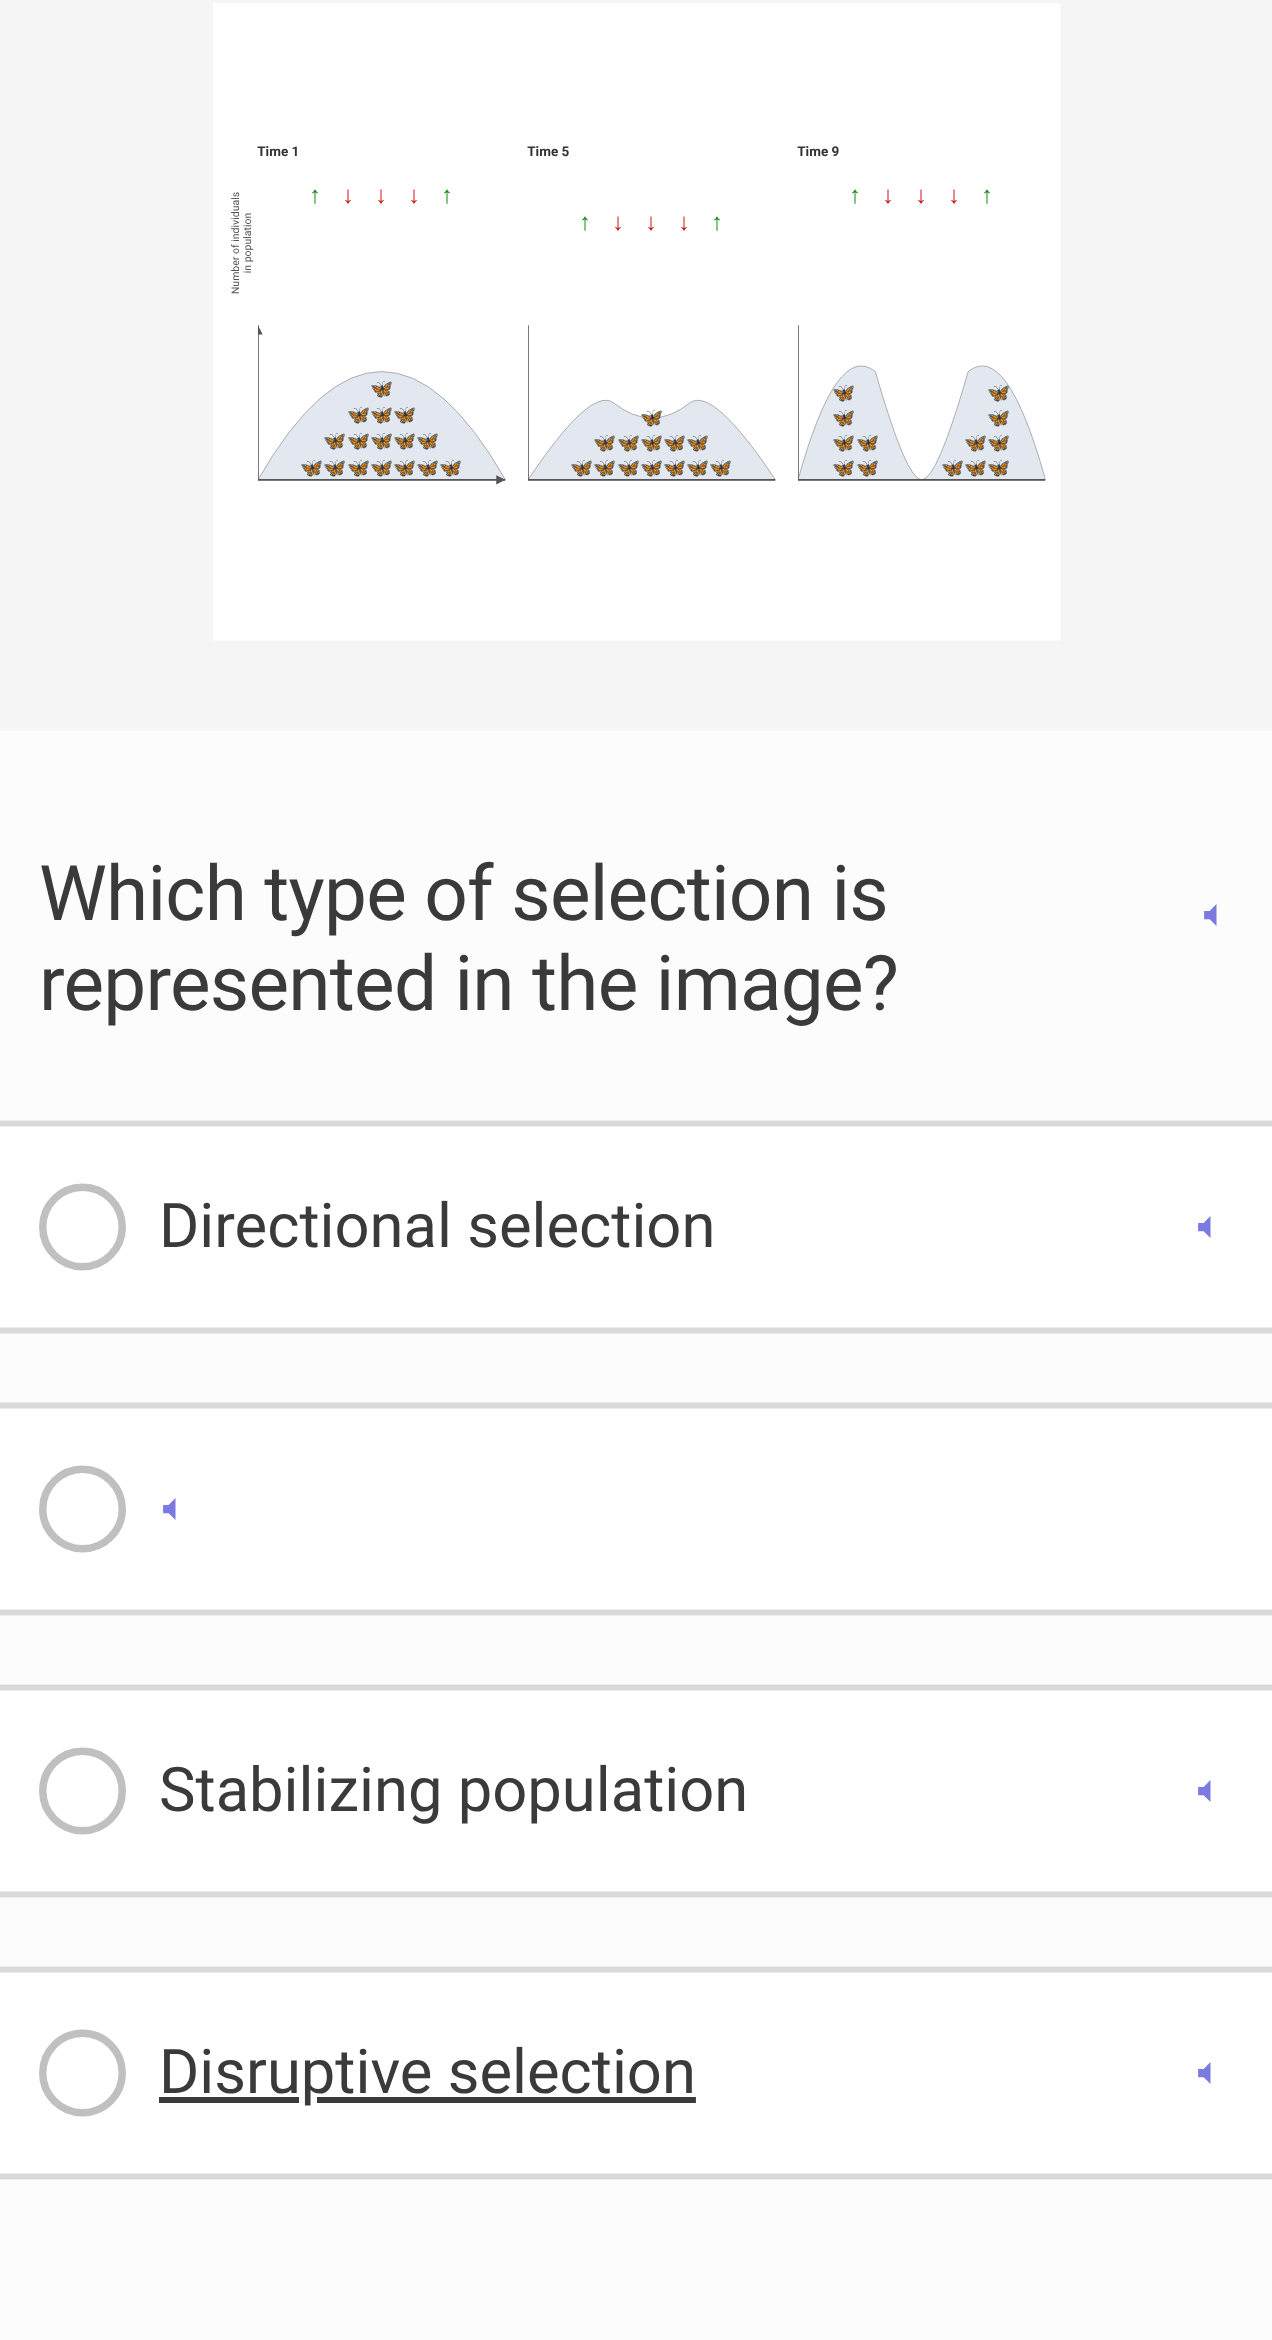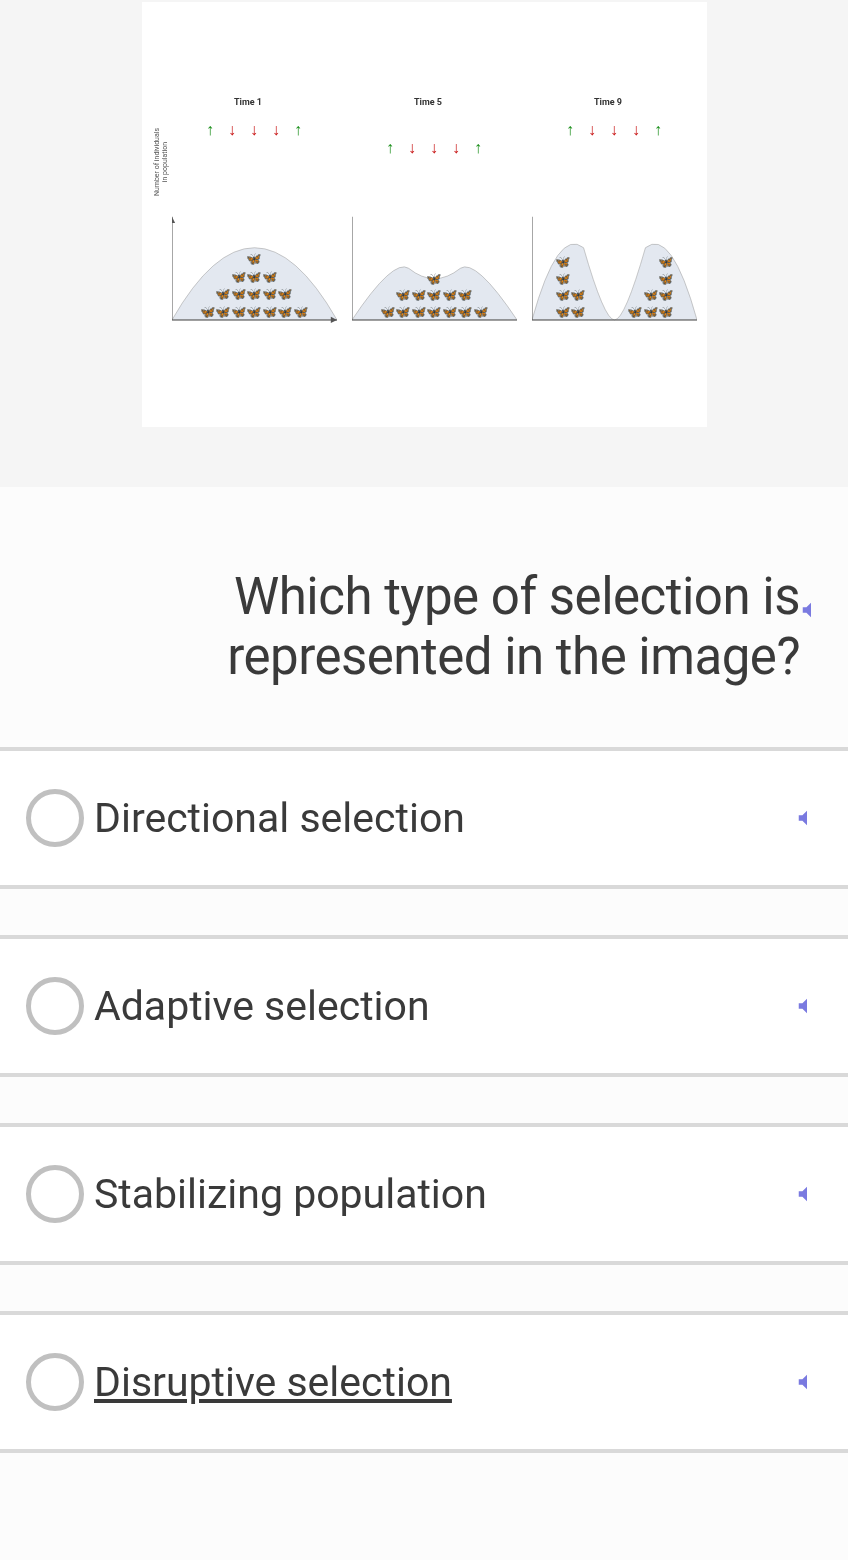--- a/index.html
+++ b/index.html
@@ -24,21 +24,21 @@
     position: relative;
     padding: 120px 10px 0 30px;
     display: flex;
     gap: 15px;
   }
   .panel { position: relative; flex: 1; }
   .panel-title {
     position: absolute;
     top: -25px;
     left: 0; right: 12px;
-    text-align: center;
+    text-align: left;
     font-size: 9px;
     font-weight: bold;
     color: #333;
   }
   .arrows {
     position: absolute;
     top: 0; left: 0; right: 0;
     display: flex;
     justify-content: center;
     gap: 14px;
@@ -77,34 +77,33 @@
     display: flex;
     align-items: flex-start;
     justify-content: space-between;
   }
   .question-text {
     font-size: 51px;
     font-weight: 400;
     color: #3a3a3a;
     line-height: 1.18;
     letter-spacing: -0.5px;
-    text-align: right;
   }
   .speaker-q {
     margin-top: 28px;
     flex-shrink: 0;
   }
   .options { }
   .option {
     border-top: 4px solid #d9d9d9;
     border-bottom: 4px solid #d9d9d9;
     padding: 38px 26px 38px 26px;
     display: flex;
     align-items: center;
-    gap: 10px;
+    gap: 22px;
     margin-bottom: 46px;
     position: relative;
     background: #fff;
   }
   .option:last-child { margin-bottom: 0; border-bottom: 4px solid #d9d9d9; text-decoration: underline;}
   .radio {
     width: 58px; height: 58px;
     border: 5px solid #c0c0c0;
     border-radius: 50%;
     flex-shrink: 0;
@@ -243,21 +242,20 @@
     <div class="radio"></div>
     <div class="option-label">Directional selection</div>
     <div class="speaker">
         <svg width="22" height="24" viewBox="0 0 24 24">
           <path fill="#7a7ae0" d="M3 9v6h4l5 5V4L7 9H3z"></path>
         </svg>
       </div>
   </div>
   <div class="option">
     <div class="radio"></div>
-    <div class="option-label">Adaptive selection</div>
     <div class="speaker">
         <svg width="22" height="24" viewBox="0 0 24 24">
           <path fill="#7a7ae0" d="M3 9v6h4l5 5V4L7 9H3z"></path>
         </svg>
       </div>
   </div>
   <div class="option">
     <div class="radio"></div>
     <div class="option-label">Stabilizing population</div>
     <div class="speaker">

